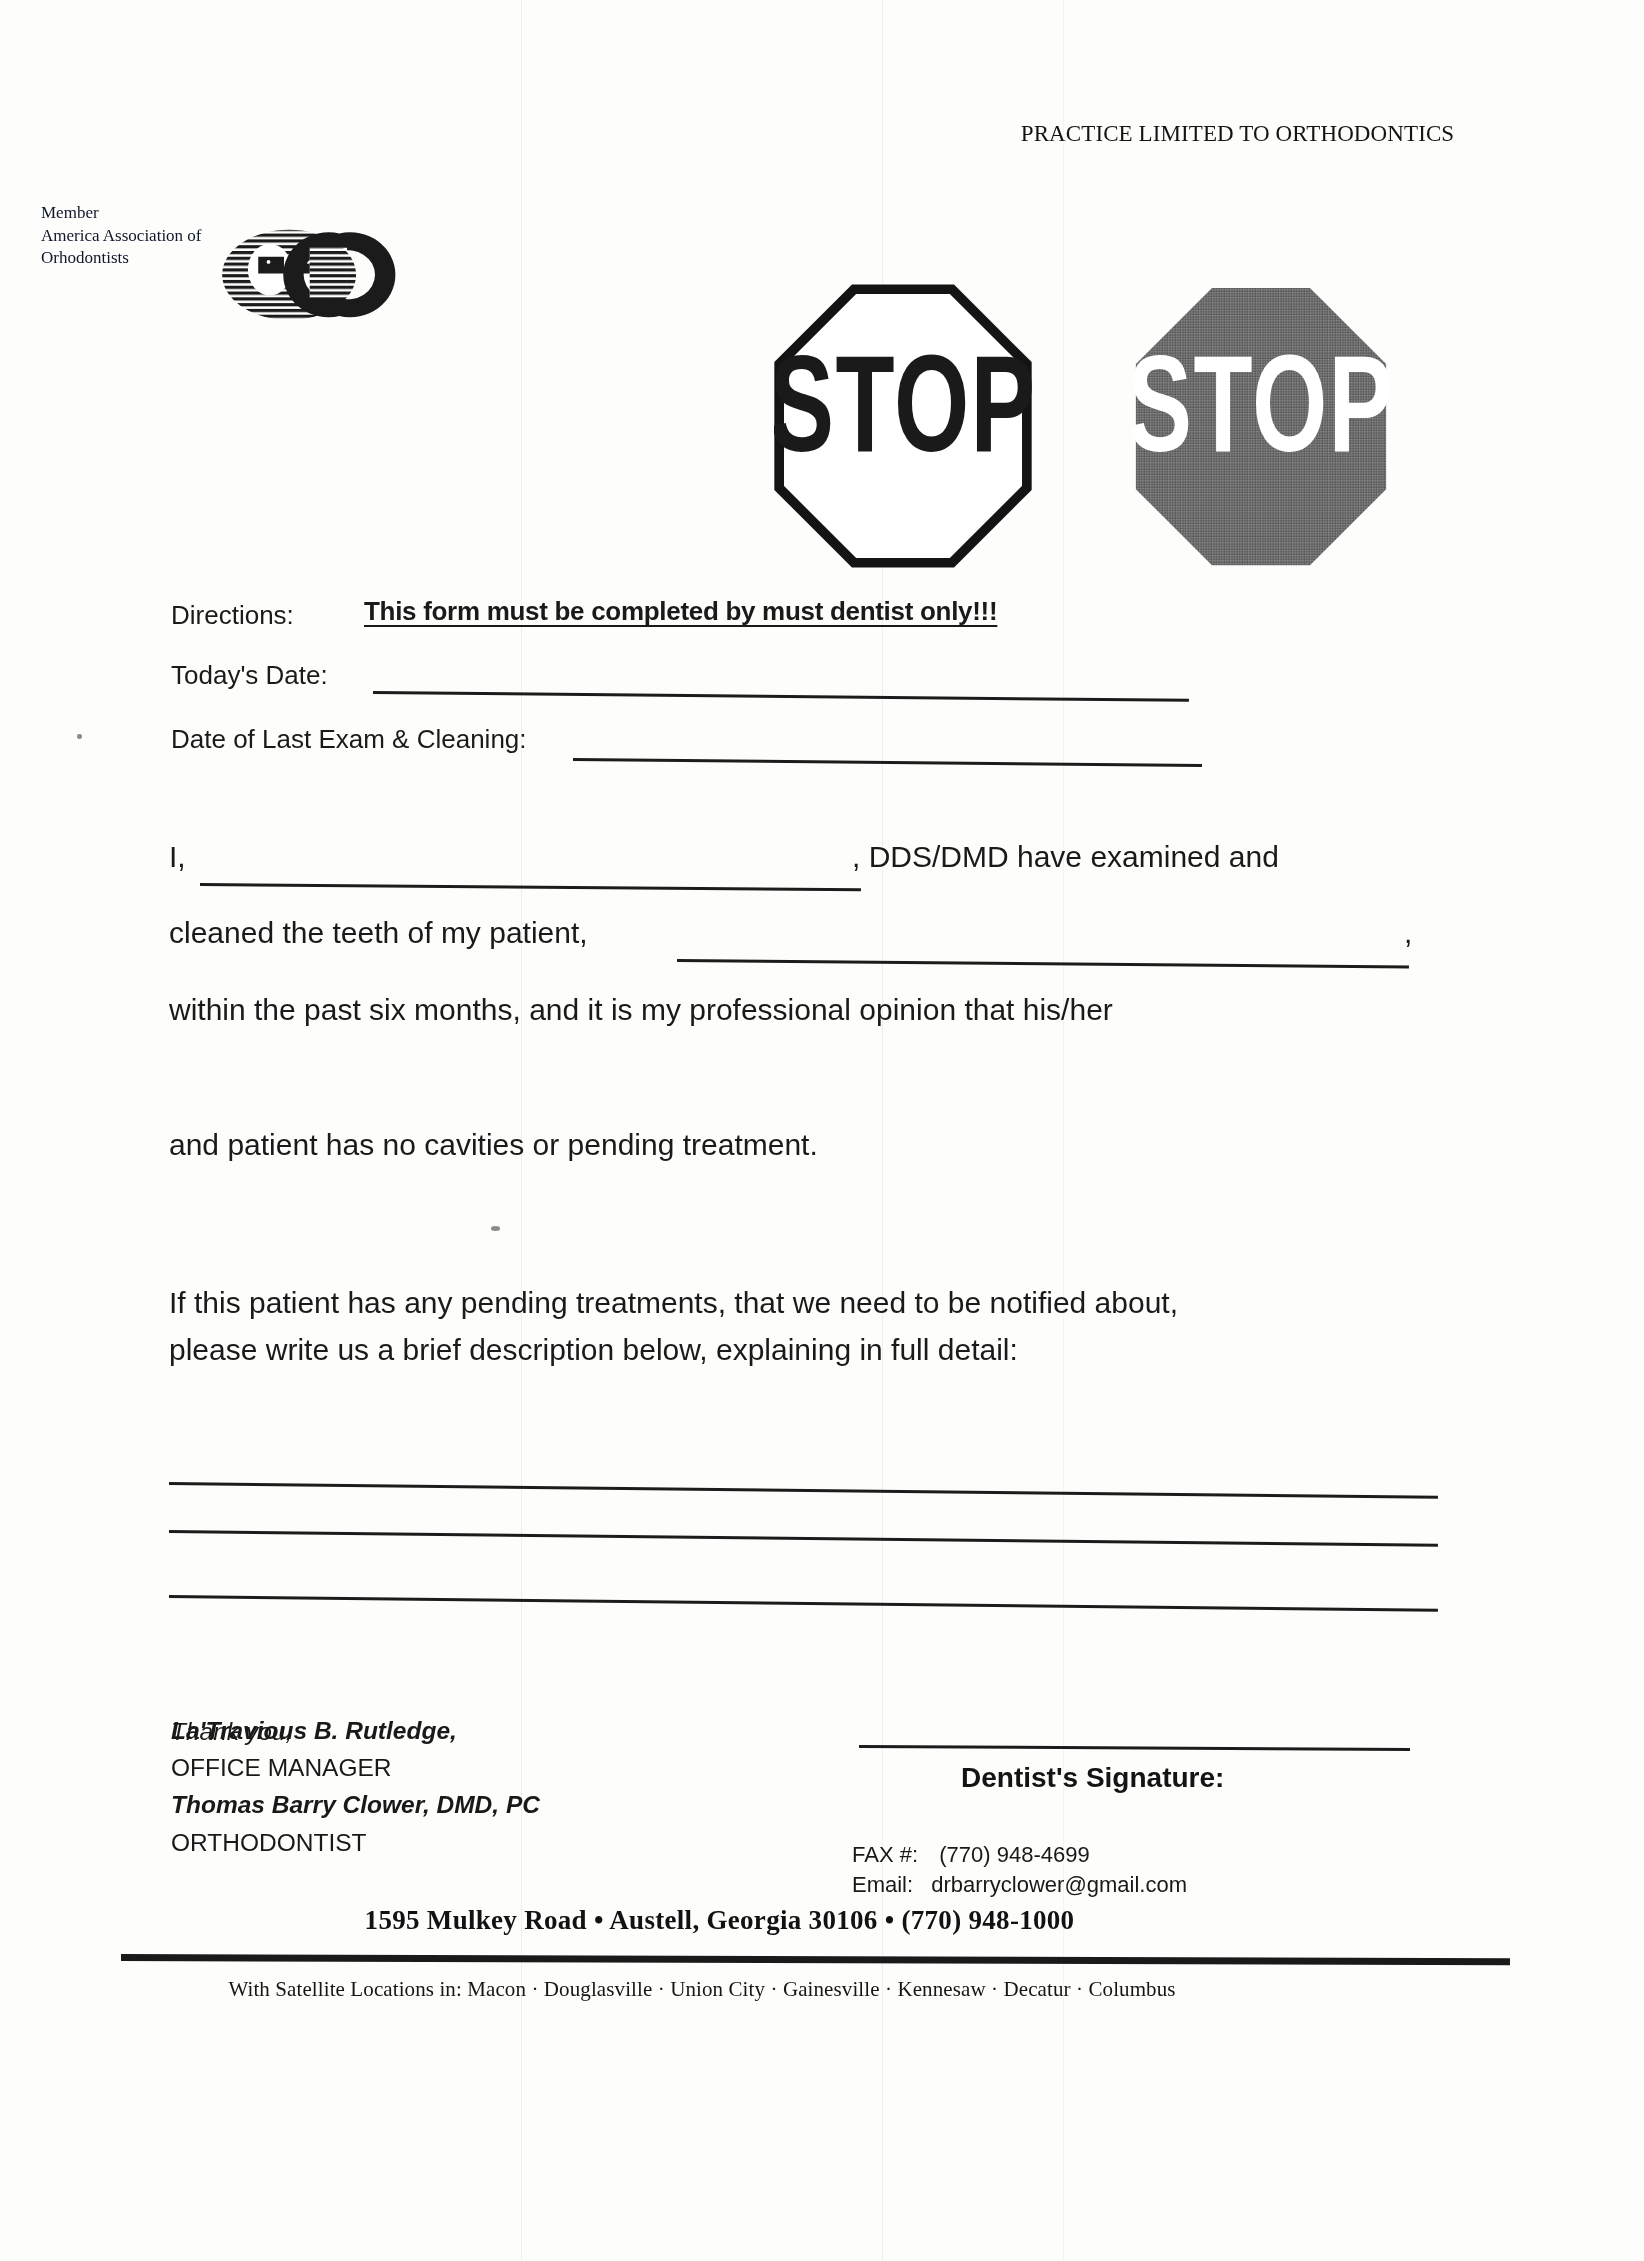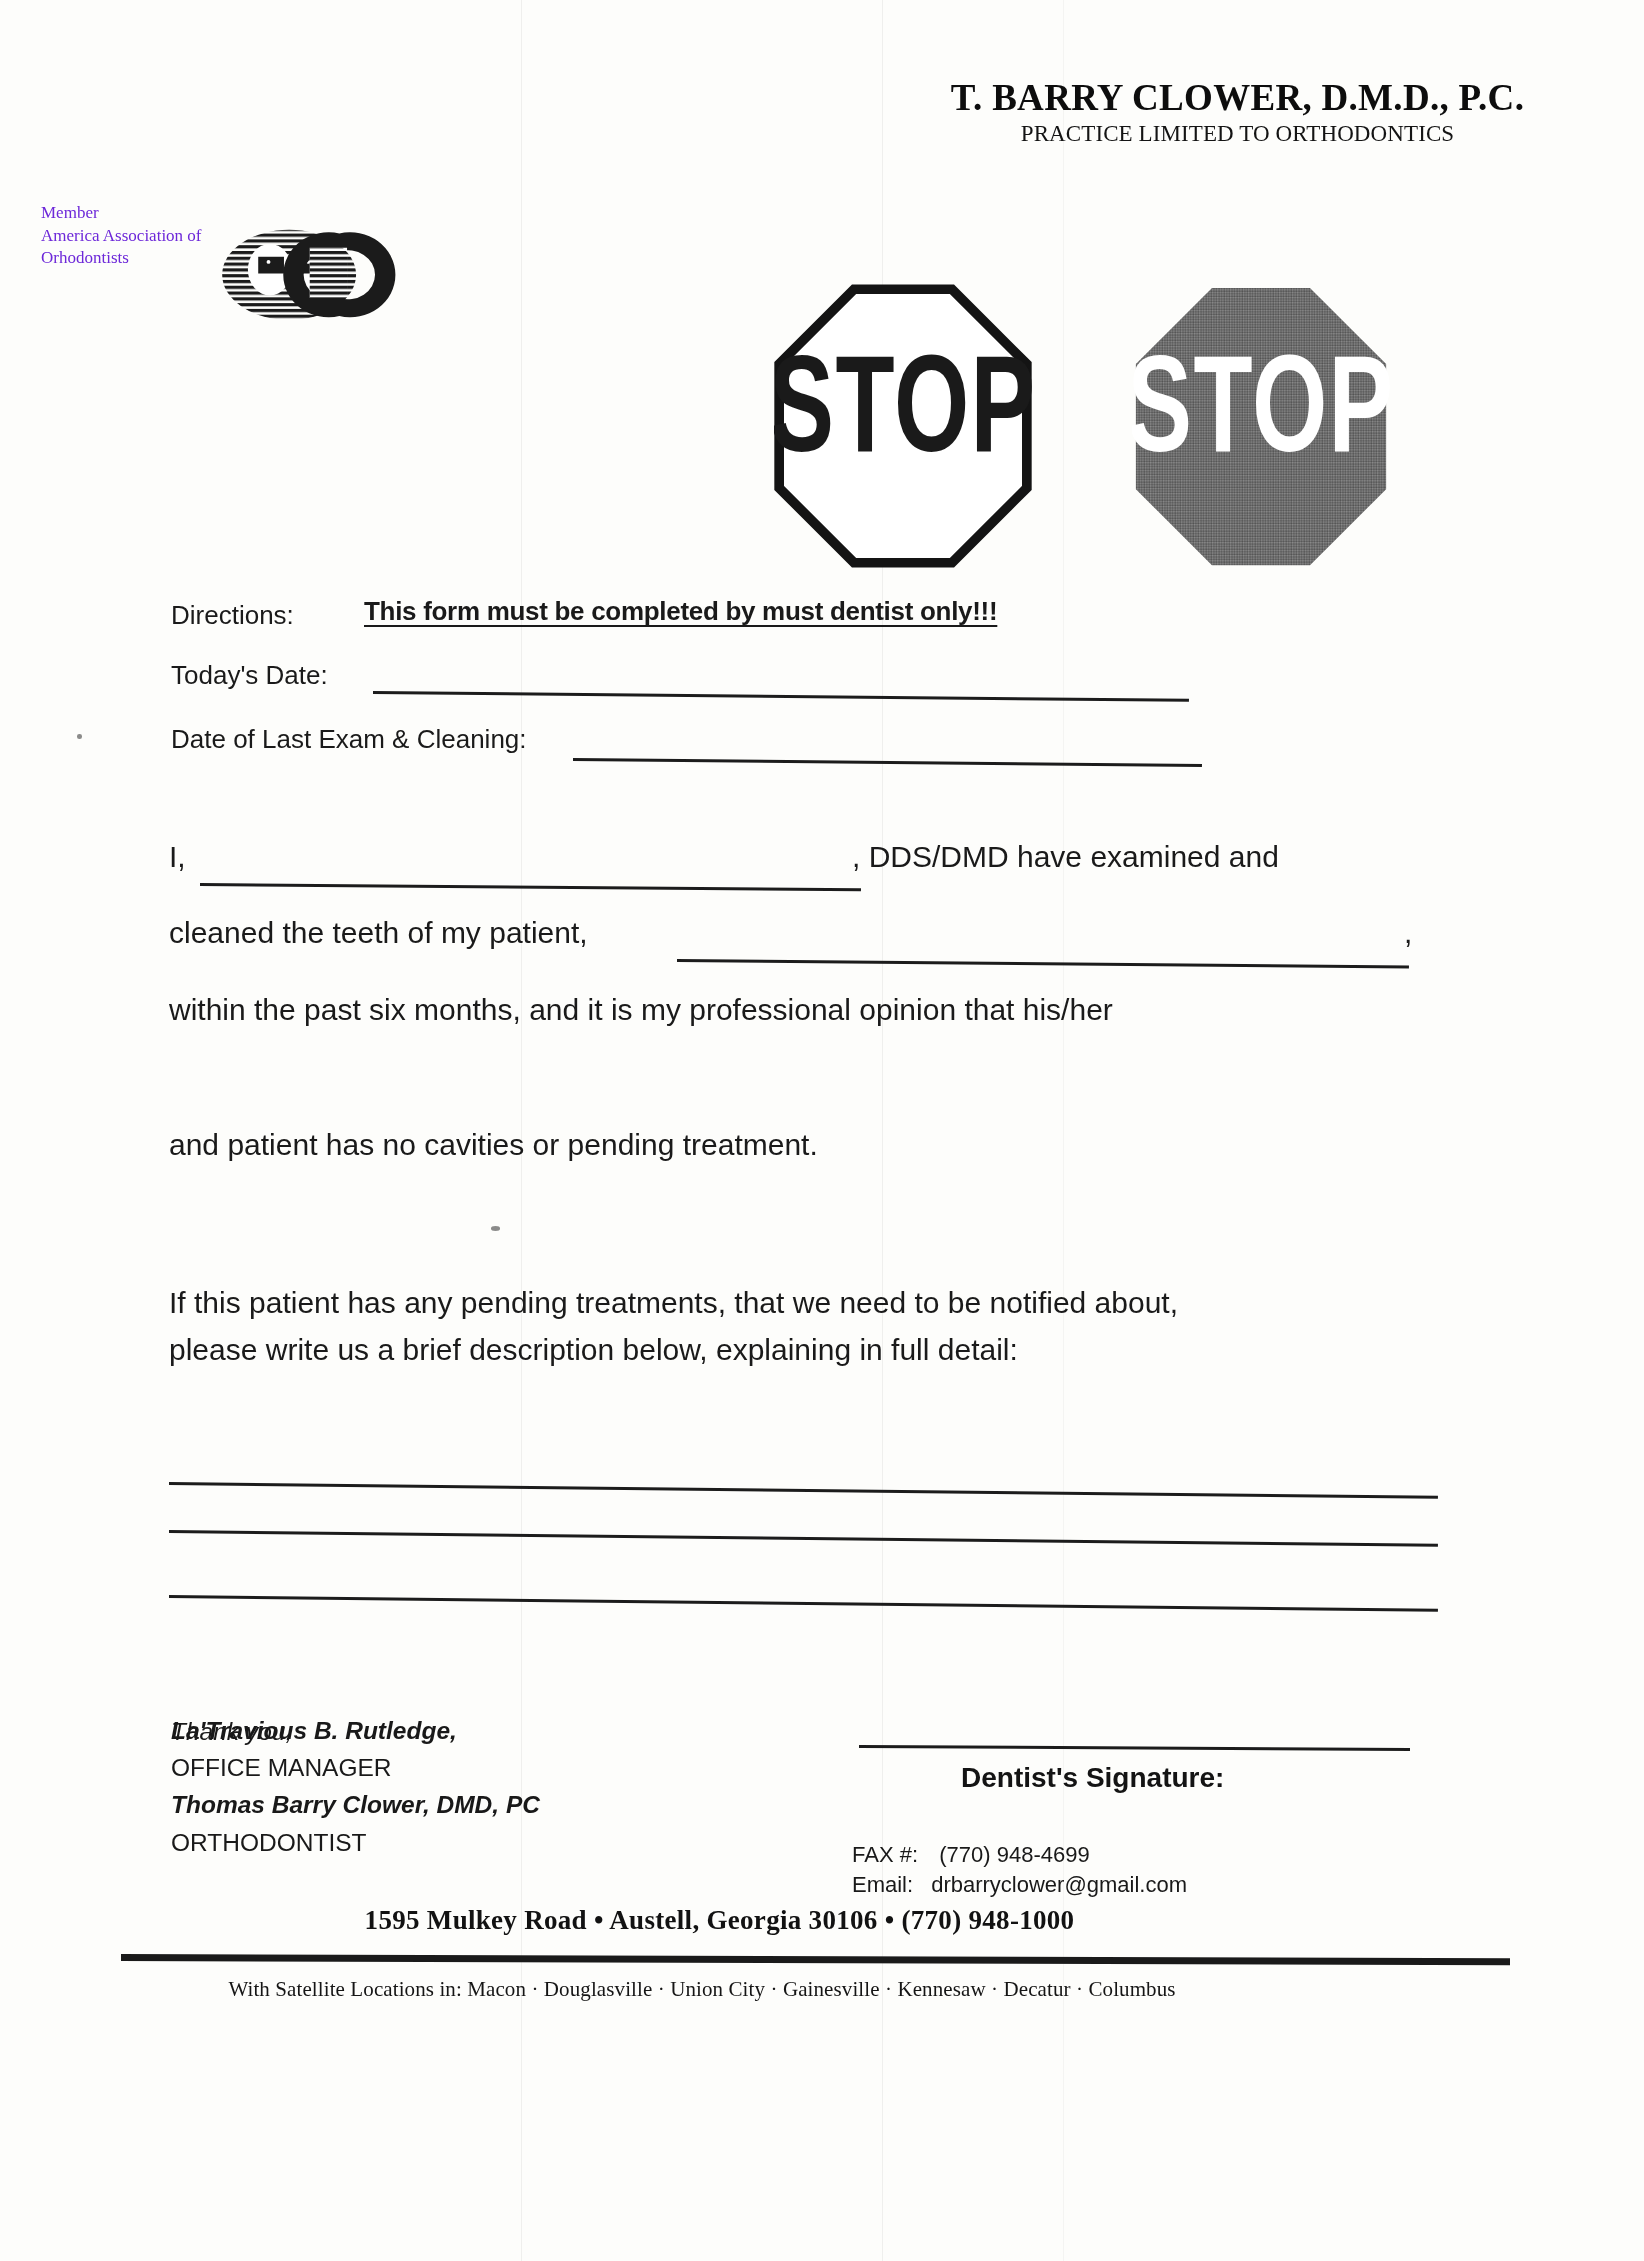--- a/index.html
+++ b/index.html
@@ -66,21 +66,21 @@
     white-space: nowrap;
   }
 
   .member-block {
     position: absolute;
     left: 41px;
     top: 202px;
     font-family: "Liberation Serif", serif;
     font-size: 17px;
     line-height: 1.33;
-    color: #6d28d9;
+    color: #0f172a;
   }
 
   
   .aao-logo {
     position: absolute;
     left: 213px;
     top: 222px;
     width: 187px;
     height: 103px;
   }
@@ -180,21 +180,20 @@
 <body>
 
 <div id="page">
 
   <div class="fold f1"></div>
   <div class="fold f2"></div>
   <div class="fold f3"></div>
   <div class="speck" style="left:491px;top:1226px;width:9px;height:4.5px;"></div>
   <div class="speck" style="left:77px;top:734px;width:4.5px;height:4.5px;"></div>
 
-  <div class="practice-name">T. BARRY CLOWER, D.M.D., P.C.</div>
   <div class="practice-sub">PRACTICE LIMITED TO ORTHODONTICS</div>
 
   <div class="member-block">
     <div>Member</div>
     <div>America Association of</div>
     <div>Orhodontists</div>
   </div>
 
   <div class="aao-logo">
     <svg viewBox="0 0 290 160" width="187" height="103" aria-hidden="true">

